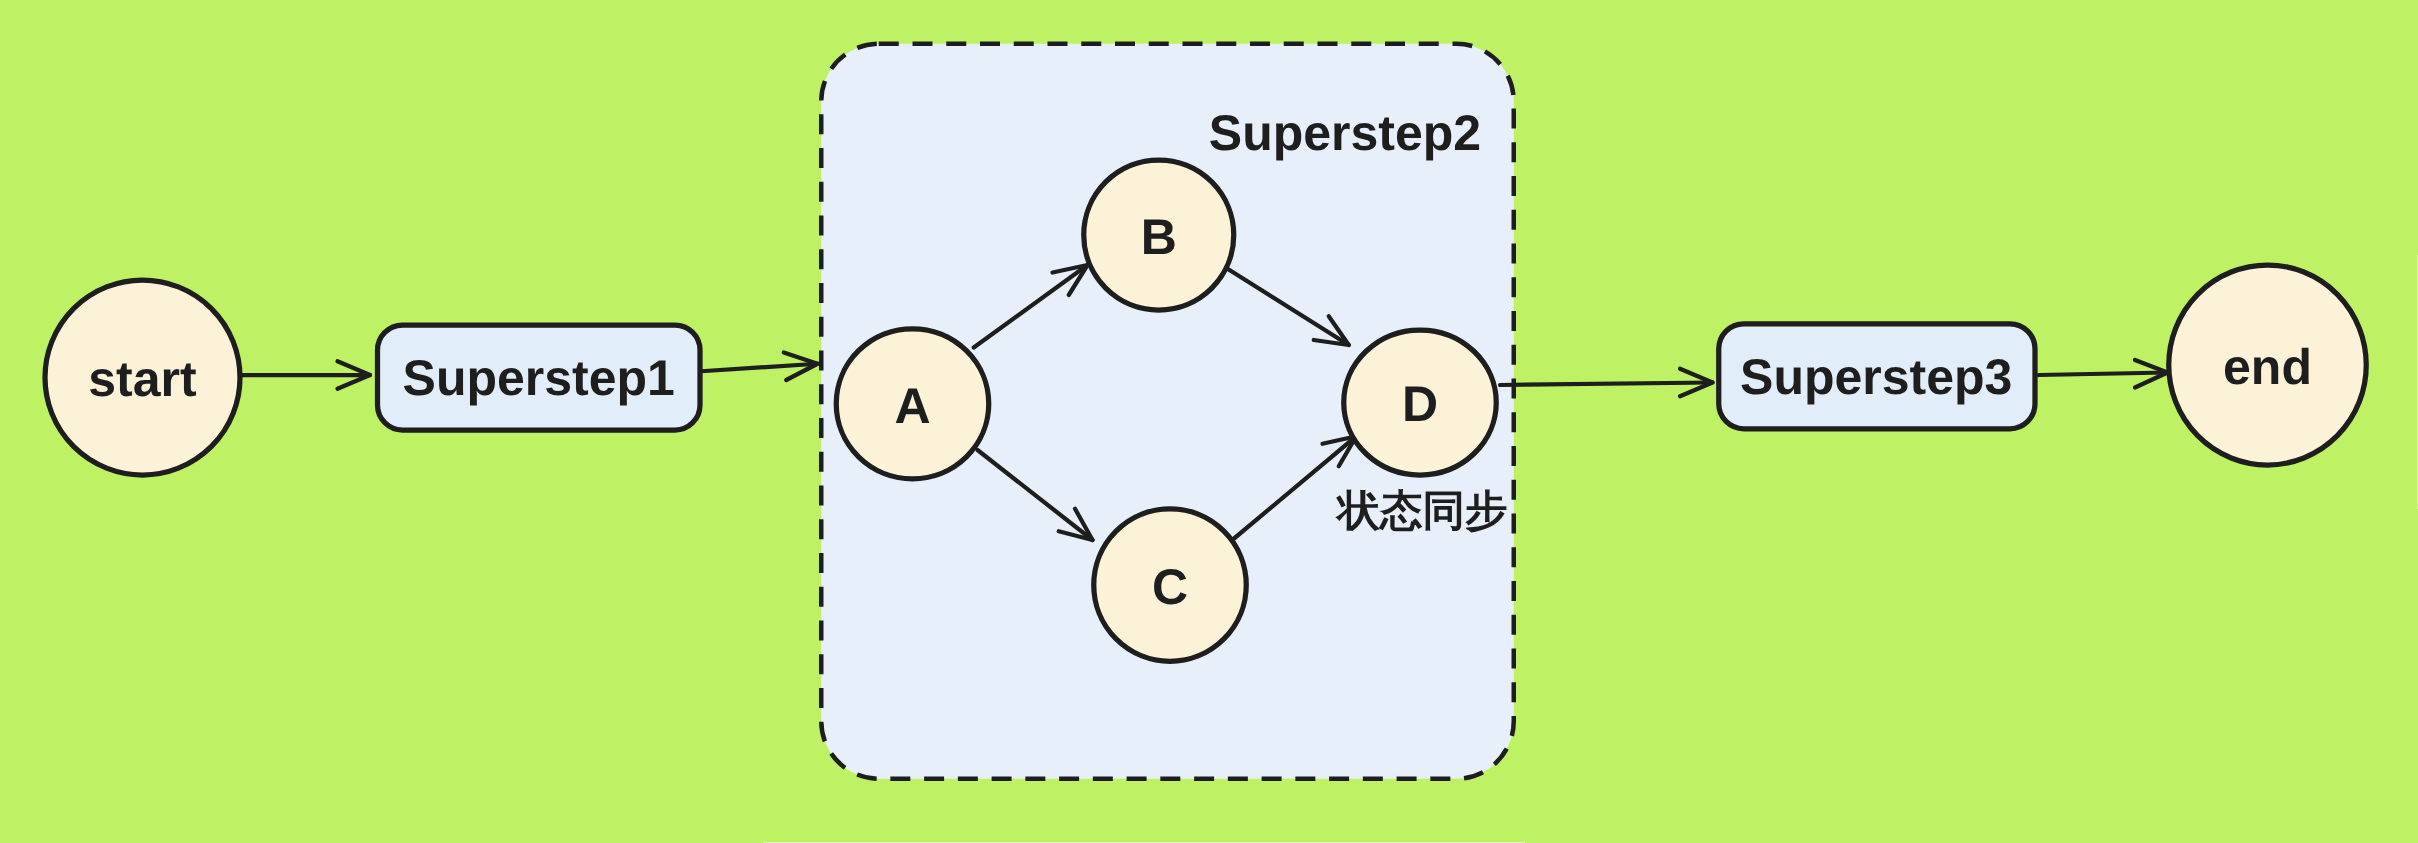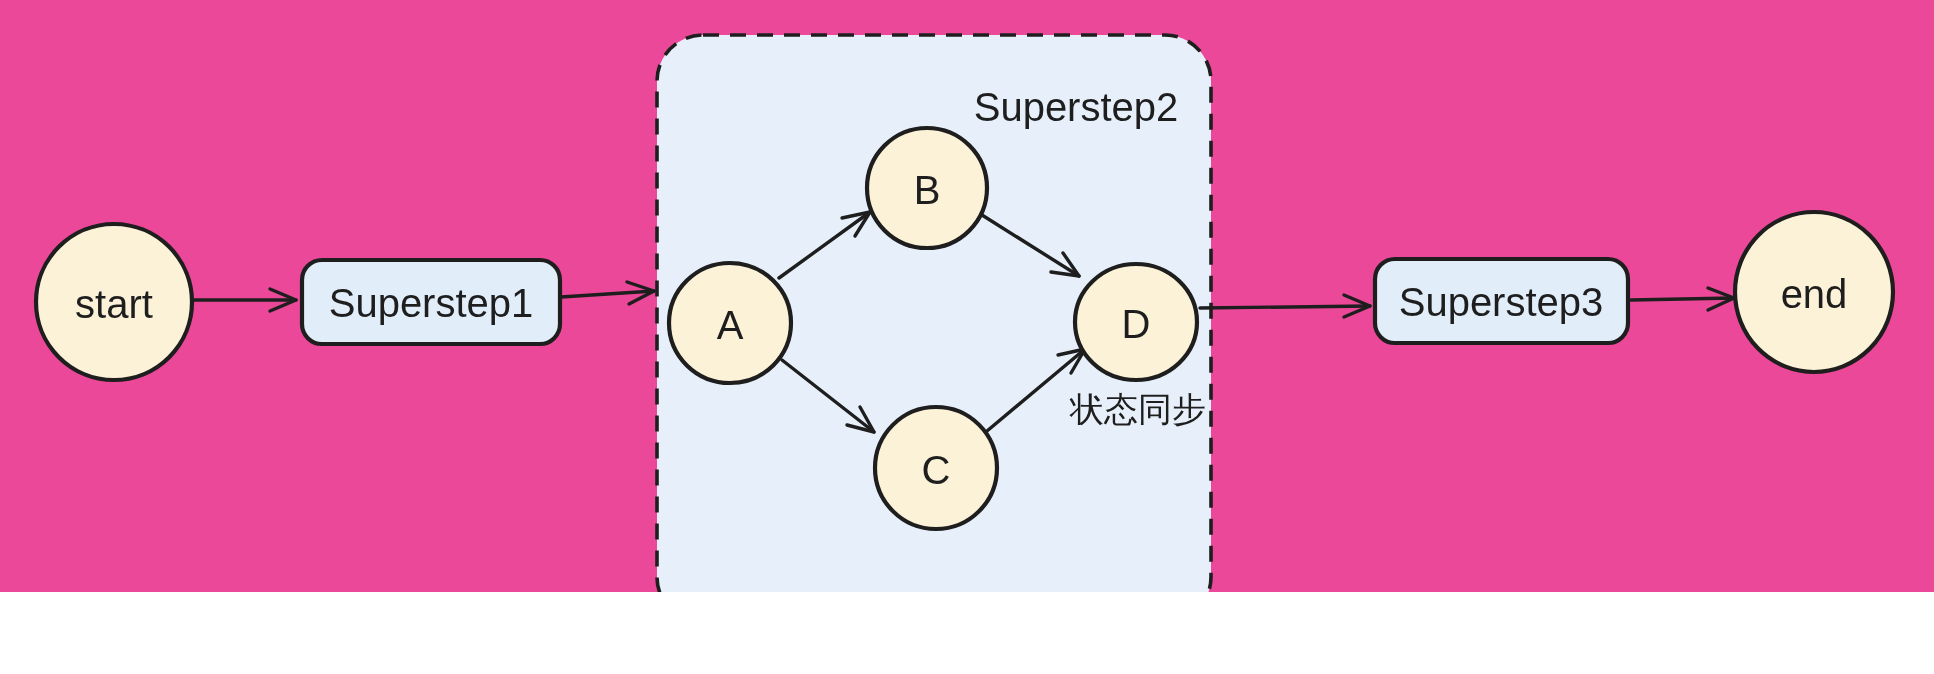--- a/index.html
+++ b/index.html
@@ -1,22 +1,23 @@
 <!DOCTYPE html>
 <html><head>
 <meta charset="utf-8">
 <style>
   html, body { margin: 0; padding: 0; background: #ffffff; }
   .canvas {
     position: relative;
     width: 1934px;
-    height: 592px;
-    background: #ec4899;
+    height: 674px;
+    background: #bef264;
     overflow: hidden;
     font-family: "Liberation Sans", sans-serif;
+    font-weight: bold;
   }
   svg { display: block; }
   .shape {
     stroke: #1e1e1e;
     stroke-width: 4.2;
     stroke-linecap: round;
     stroke-linejoin: round;
   }
   .container-box {
     stroke: #1e1e1e;

